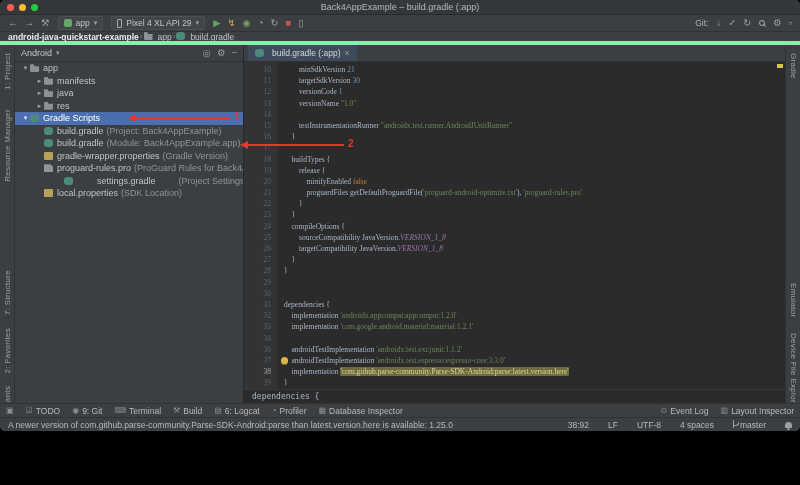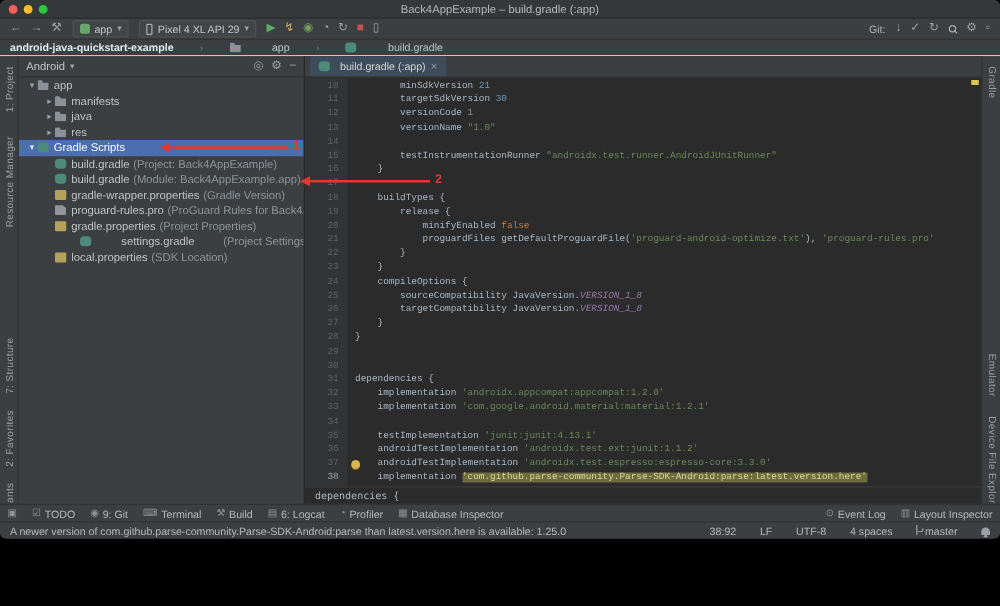--- a/index.html
+++ b/index.html
@@ -22,22 +22,22 @@
   .tbtn{display:inline-flex;align-items:center;gap:4px;height:14px;padding:0 5px;border:1px solid #4c5052;border-radius:2px;background:#414547;}
   .caret{font-size:7px;color:#9aa0a3;}
   .icon-module{width:8px;height:8px;background:#67a56a;border-radius:2px;display:inline-block;}
   .icon-phone{width:5px;height:9px;border:1px solid #a7abae;border-radius:1px;display:inline-block;}
   .icon-search{position:relative;width:6px;height:6px;border:1px solid #a7abae;border-radius:50%;display:inline-block;}
   .icon-search::after{content:'';position:absolute;width:3px;height:1px;background:#a7abae;transform:rotate(45deg);right:-2px;bottom:-1px;}
   .gitlabel{color:#b0b4b7;}
   .tspacer{margin-left:auto;}
 
   
-  .crumbs{position:absolute;top:32px;left:0;right:0;height:13px;background:#3c3f41;border-bottom:1px solid #86efac;
-    display:flex;align-items:center;padding:0 8px;gap:21px;font-size:8.5px;color:#bfc3c6;}
+  .crumbs{position:absolute;top:32px;left:0;right:0;height:13px;background:#3c3f41;border-bottom:4px solid #86efac;
+    display:flex;padding:0 8px;gap:1px;font-size:8.5px;color:#bfc3c6;}
   .crumb0{font-weight:bold;color:#e8eaec;}
   .csep{color:#7d8184;font-size:8px;}
 
   
   .lstrip{position:absolute;left:0;top:45px;bottom:28px;width:15px;background:#3c3f41;border-right:1px solid #323232;}
   .rstrip{position:absolute;right:0;top:45px;bottom:28px;width:15px;background:#3c3f41;border-left:1px solid #323232;}
   .vitem{position:absolute;left:3px;writing-mode:vertical-rl;font-size:8px;color:#9aa0a3;letter-spacing:.3px;white-space:nowrap;cursor:default;}
   .lstrip .vitem{transform:rotate(180deg);}
   .lstrip .vitem:nth-child(1){top:8px}.lstrip .vitem:nth-child(2){top:64px}
   .lstrip .vitem:nth-child(3){top:225px}.lstrip .vitem:nth-child(4){top:283px}.lstrip .vitem:nth-child(5){top:341px}
@@ -60,21 +60,21 @@
   .tsec{color:#8f9498;margin-left:3px;}
   .psplit{position:absolute;left:243px;top:45px;bottom:28px;width:1px;background:#282828;}
 
   
   .editor{position:absolute;left:244px;right:15px;top:45px;bottom:28px;background:var(--editor-bg,#2b2b2b);}
   .tabbar{position:absolute;left:0;top:0;right:0;height:17px;background:#3c3f41;border-bottom:1px solid #323232;display:flex;align-items:stretch;padding-left:4px;}
   .tab{display:flex;align-items:center;gap:4px;padding:0 7px;background:#3d4b5a;font-size:8.5px;color:#d3d6d9;}
   .tab .close{color:#9aa0a3;font-size:9px;cursor:default;}
   .gutterbg{position:absolute;left:0;top:17px;bottom:14px;width:34px;background:#313335;}
   .elines{position:absolute;left:0;right:6px;top:19px;bottom:14px;overflow:hidden;}
-  .eline{display:flex;height:11.2px;line-height:11.2px;font-family:Liberation Mono, monospace;font-size:7.5px;position:relative;}
+  .eline{display:flex;height:11.2px;line-height:11.2px;font-family:Liberation Serif, serif;font-size:7.5px;position:relative;}
   .ln{flex:0 0 34px;width:34px;padding-right:7px;text-align:right;color:#606366;}
   .ln.cur{color:#a8a8a8;}
   .lcode{white-space:pre;padding-left:6px;text-align:center;}
   .c-p{color:#a9b7c6}.c-n{color:var(--number-blue,#6897bb)}.c-s{color:var(--string-green,#6a8759)}
   .c-k{color:var(--keyword-orange,#cc7832)}.c-c{color:var(--constant-purple,#9876aa);font-style:italic}
   .c-h{background:var(--warning-highlight,#6e6b3e);color:#dbd794;border-radius:1px;}
   .bulb{position:absolute;left:37px;top:2px;width:7px;height:7px;background:#dbb64c;border-radius:50%;box-shadow:0 1px 0 #8a7429;}
   .stripe-mark{position:absolute;right:2px;top:19px;width:6px;height:4px;background:var(--warning-marker,#d9c64e);}
   .ctxbar{position:absolute;left:0;right:0;bottom:0;height:14px;border-top:1px solid #3a3a3a;background:#2b2b2b;
     font-family:"DejaVu Sans Mono",monospace;font-size:8px;color:#a9b7c6;display:flex;align-items:center;padding-left:8px;}
@@ -232,26 +232,20 @@
           <span class="ticon properties"></span>
           <span>gradle-wrapper.properties</span>
           <span class="tsec">(Gradle Version)</span>
         </div>
         <div class="tree-row" style="padding-left: 20px;">
           <span class="tarrow"></span>
           <span class="ticon proguard"></span>
           <span>proguard-rules.pro</span>
           <span class="tsec">(ProGuard Rules for Back4AppExample)</span>
         </div>
-        <div class="tree-row" style="padding-left: 20px;">
-          <span class="tarrow"></span>
-          <span class="ticon properties"></span>
-          <span>gradle.properties</span>
-          <span class="tsec">(Project Properties)</span>
-        </div>
         <div class="tree-row" style="padding-left: 20px; gap: 20px;">
           <span class="tarrow"></span>
           <span class="ticon gradle"></span>
           <span>settings.gradle</span>
           <span class="tsec">(Project Settings)</span>
         </div>
         <div class="tree-row" style="padding-left: 20px;">
           <span class="tarrow"></span>
           <span class="ticon properties"></span>
           <span>local.properties</span>
@@ -362,24 +356,20 @@
         <div class="eline">
           <span class="ln">32</span>
           <span class="lcode"><span class="c-p">    implementation </span><span class="c-s">'androidx.appcompat:appcompat:1.2.0'</span></span>
         </div>
         <div class="eline">
           <span class="ln">33</span>
           <span class="lcode"><span class="c-p">    implementation </span><span class="c-s">'com.google.android.material:material:1.2.1'</span></span>
         </div>
         <div class="eline">
           <span class="ln">34</span>
-        </div>
-        <div class="eline">
-          <span class="ln">35</span>
-          <span class="lcode"><span class="c-p">    testImplementation </span><span class="c-s">'junit:junit:4.13.1'</span></span>
         </div>
         <div class="eline">
           <span class="ln">36</span>
           <span class="lcode"><span class="c-p">    androidTestImplementation </span><span class="c-s">'androidx.test.ext:junit:1.1.2'</span></span>
         </div>
         <div class="eline">
           <span class="ln">37</span>
           <span class="lcode"><span class="c-p">    androidTestImplementation </span><span class="c-s">'androidx.test.espresso:espresso-core:3.3.0'</span></span>
           <span class="bulb"></span>
         </div>

